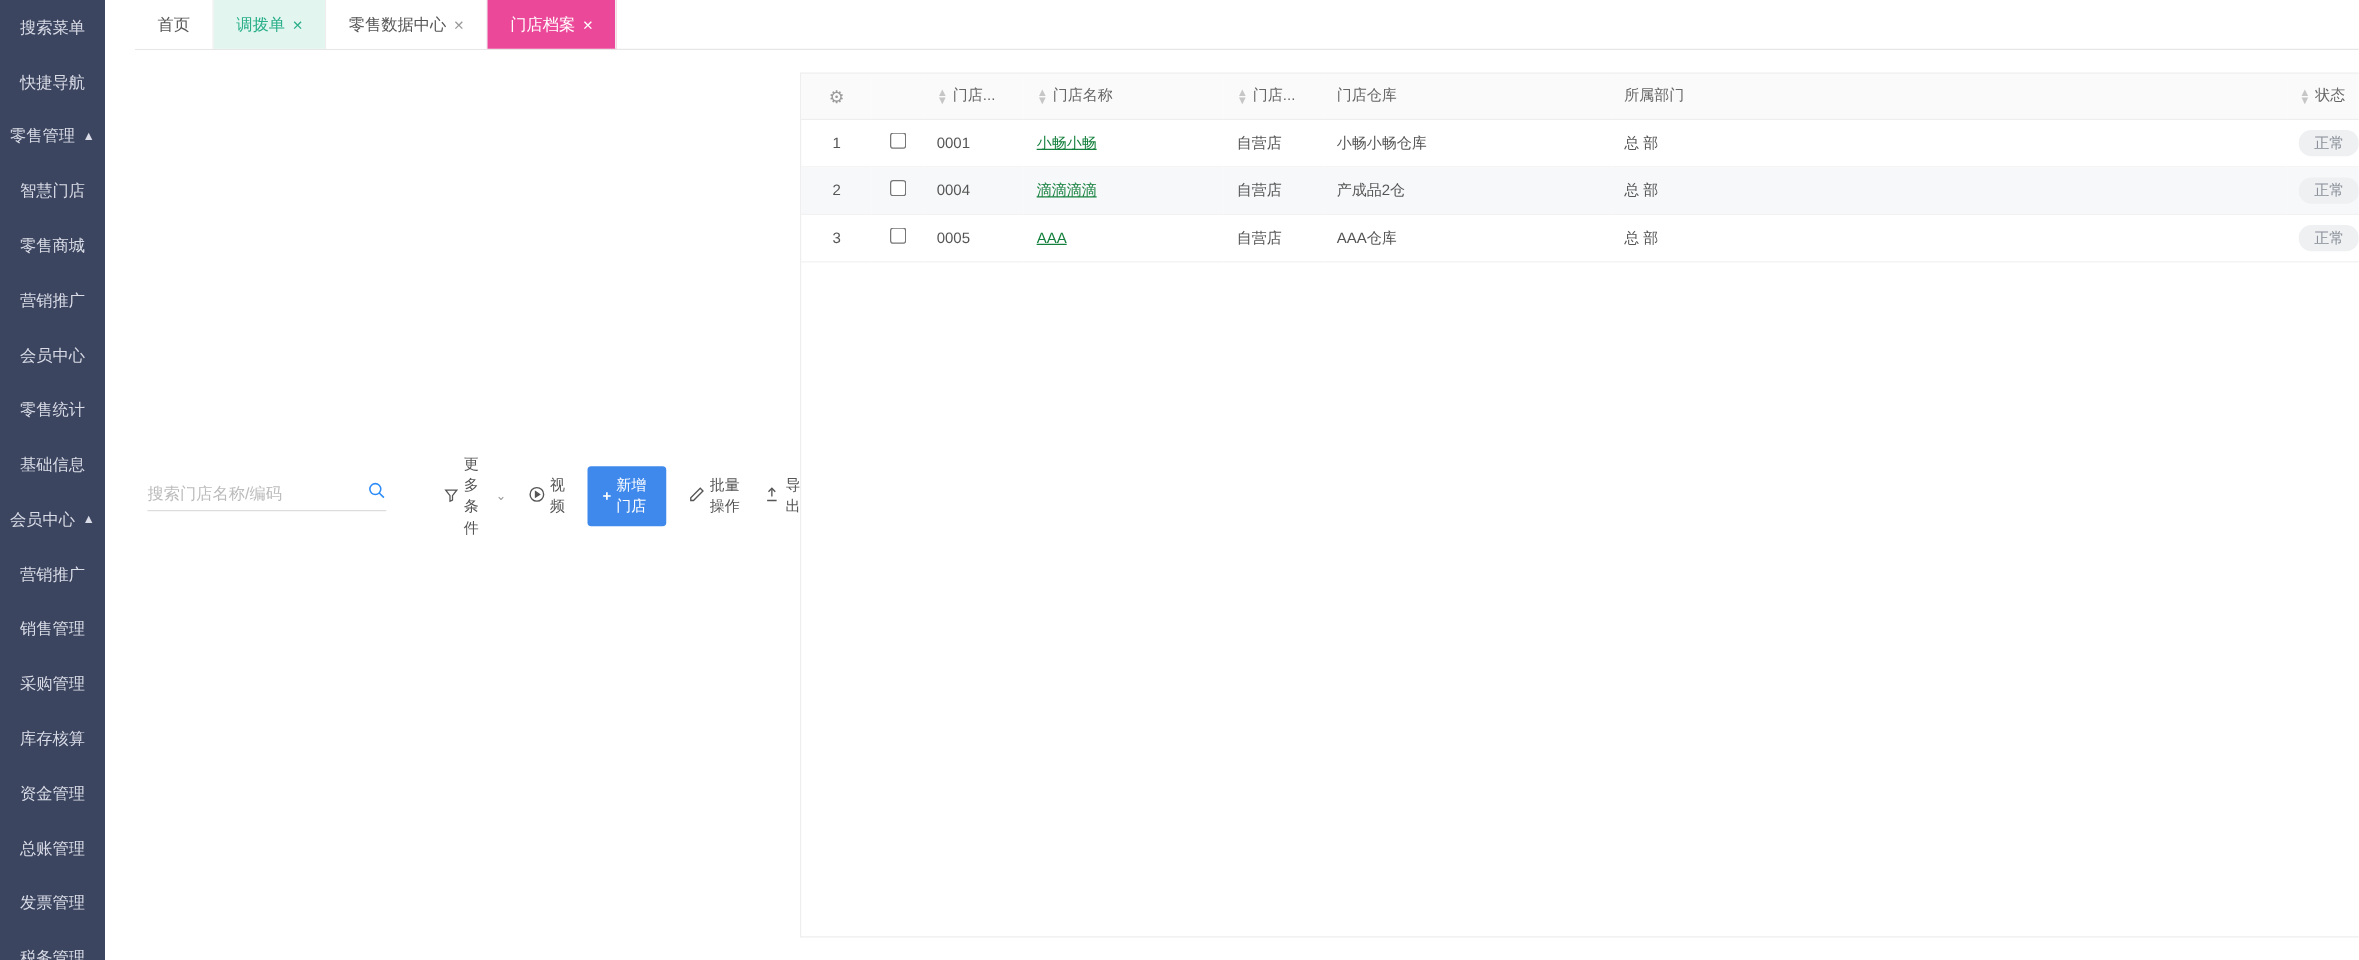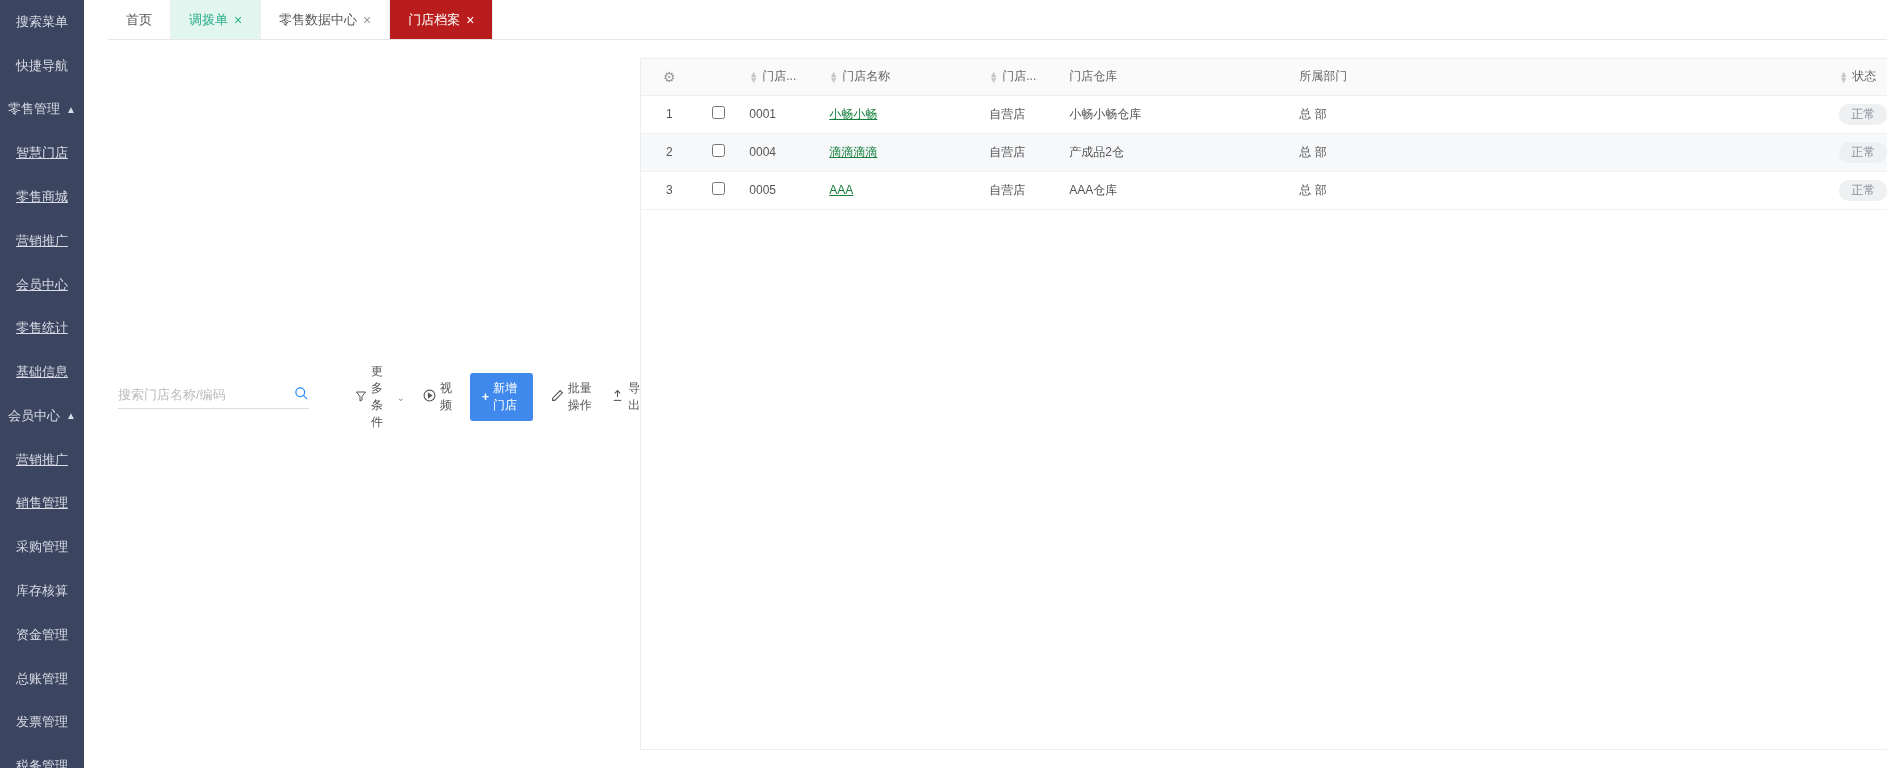--- a/index.html
+++ b/index.html
@@ -2,34 +2,34 @@
 <html><head>
 <meta charset="utf-8">
 <style>
   * { box-sizing: border-box; margin: 0; padding: 0; }
   body { font-family: "Microsoft YaHei", "PingFang SC", Arial, sans-serif; font-size: 13px; color: #333; background: #fff; }
   .app { display: flex; width: 1887px; height: 768px; overflow: hidden; gap: 12px; }
 
   
   .sidebar { width: 113px; background: #3c4560; color: #d9dce6; display: flex; flex-direction: column; font-size: 13px; }
   .sidebar .sb-item { height: 44px; display: flex; align-items: center; justify-content: center; cursor: pointer; padding: 0 8px; white-space: nowrap; position: relative; }
-  .sidebar .sb-item.sub { font-size: 13px; text-decoration: underline; }
+  .sidebar .sb-item.sub { font-size: 13px; }
   .sidebar .sb-item.group { justify-content: center; }
   .sidebar .sb-item .caret { margin-left: 6px; font-size: 10px; color: #d9dce6; }
 
   
   .main { flex: 1; display: flex; flex-direction: column; position: relative; }
 
   
   .tabbar { height: 40px; display: flex; align-items: stretch; border-bottom: 1px solid #e6e6e6; position: relative; margin-left: 12px; }
   .tab { display: flex; align-items: center; padding: 0 18px; font-size: 13px; color: #555; cursor: pointer; border-right: 1px solid #eee; background: #fff; }
   .tab .tab-close { margin-left: 6px; font-size: 14px; color: #999; }
   .tab.light-green { background: #e2f5ef; color: #2aaf89; }
   .tab.light-green .tab-close { color: #2aaf89; }
-  .tab.active { background: #b91c1c; color: #fff; }
+  .tab.active { background: #ec4899; color: #fff; }
   .tab.active .tab-close { color: #fff; }
   .tabbar-close { position: absolute; right: 8px; top: 0; bottom: 0; display: flex; align-items: center; font-size: 18px; color: #666; cursor: pointer; }
 
   
   .content { padding: 18px 22px; flex: 1; display: flex; flex-direction: row; }
 
   
   .toolbar { display: flex; align-items: center; margin-bottom: 14px; }
   .search-wrap { display: flex; align-items: center; border-bottom: 1px solid #ddd; width: 230px; padding-bottom: 4px; }
   .search-input { border: none; outline: none; font-size: 13px; flex: 1; color: #333; }

